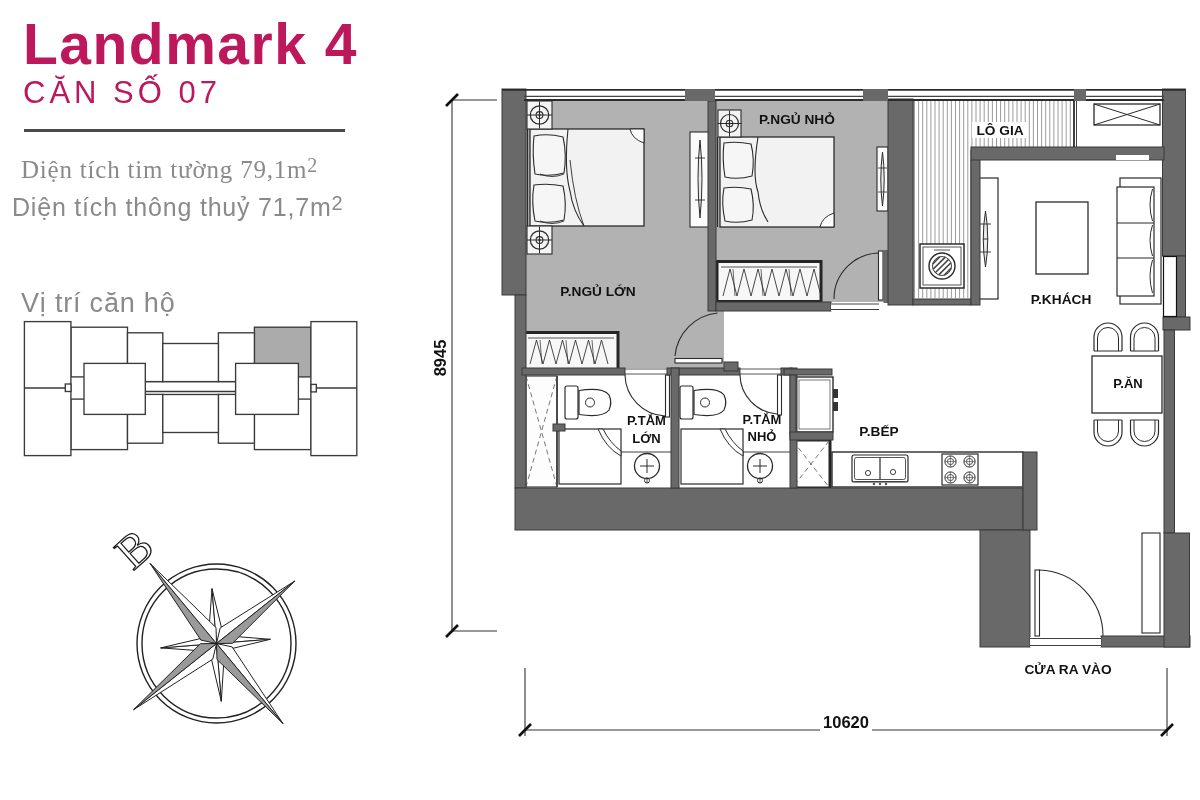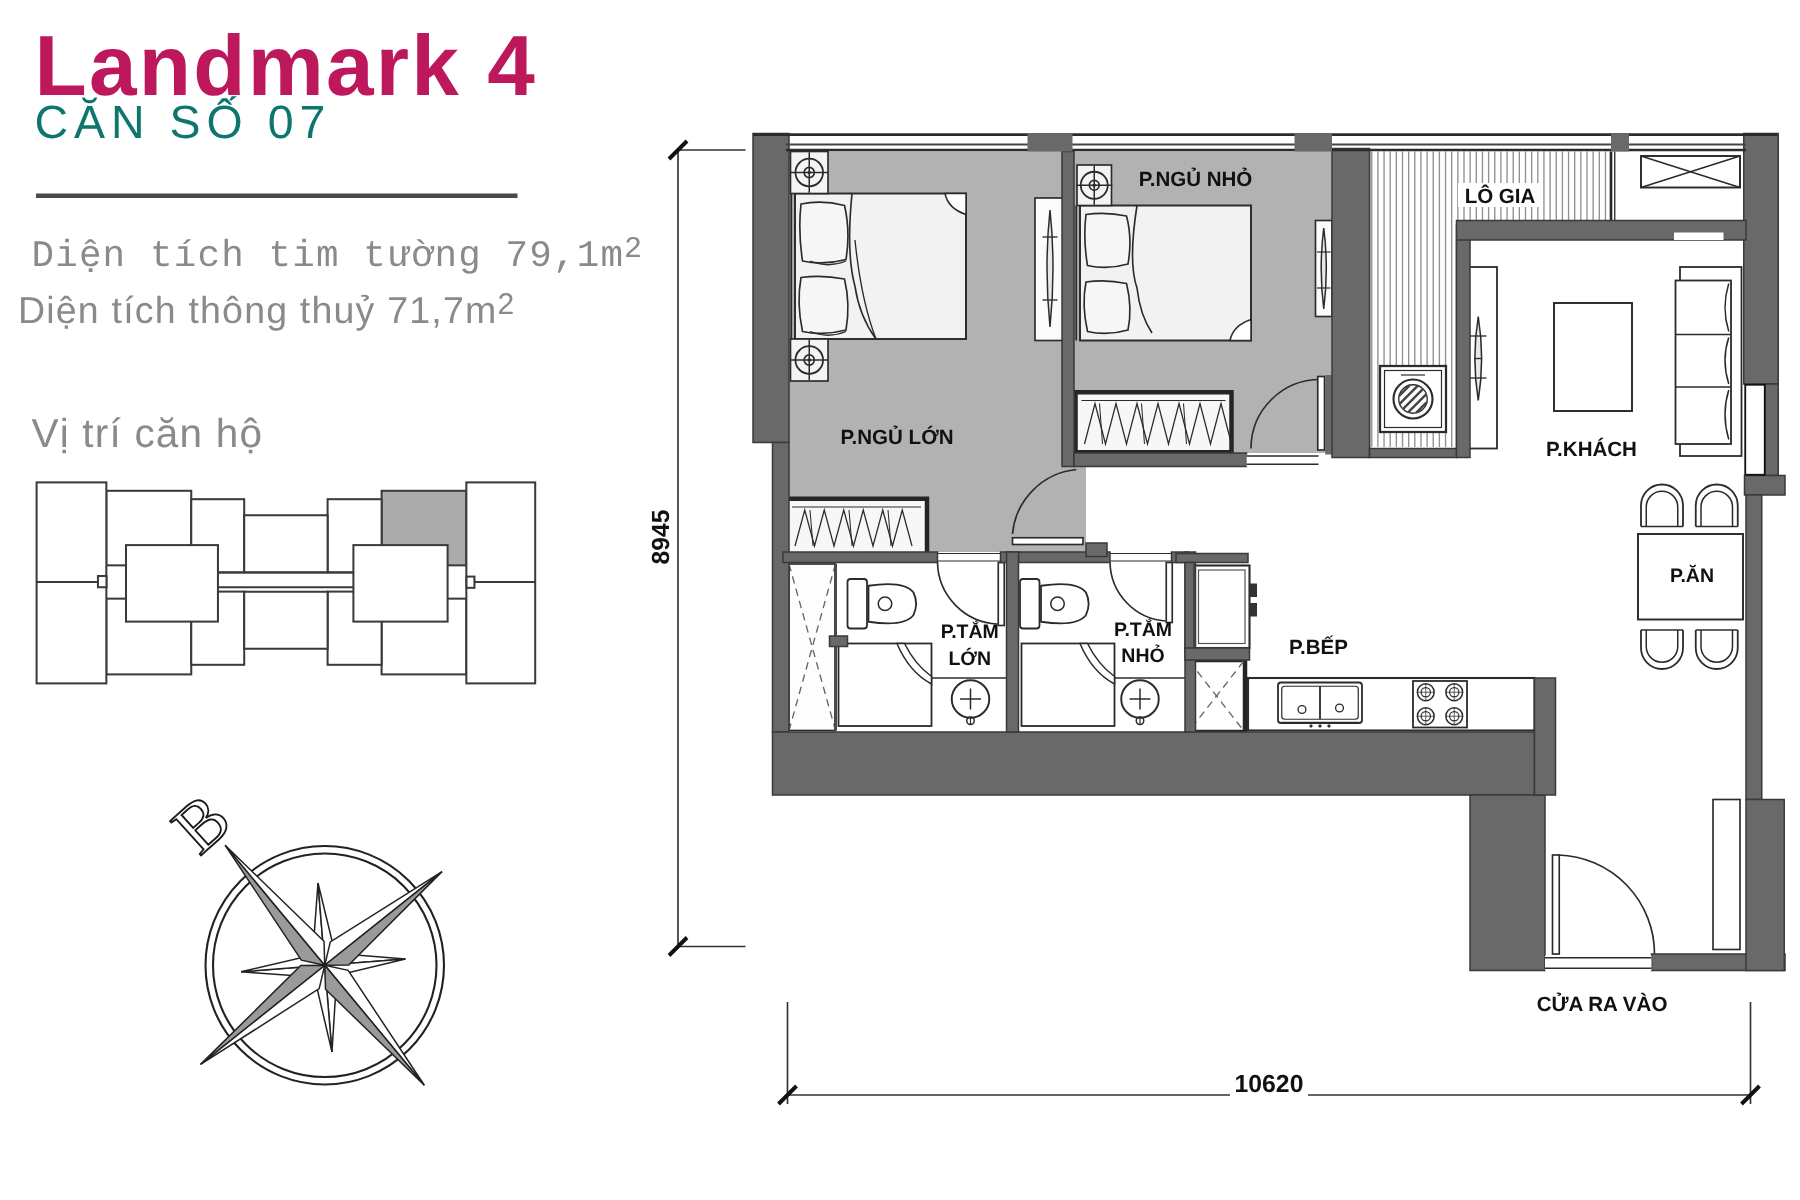--- a/index.html
+++ b/index.html
@@ -1,21 +1,21 @@
 <!DOCTYPE html>
 <html><head><meta charset="utf-8">
 <style>
 html,body { margin:0; padding:0; background:#fff; width:1200px; height:800px; overflow:hidden; }
 * { box-sizing:border-box; }
 .title { position:absolute; left:23px; top:11px; font-family:"Liberation Sans",sans-serif; font-size:57px; font-weight:bold; color:#be185d; letter-spacing:1.5px; }
-.sub { position:absolute; left:23px; top:64px; font-family:"Liberation Sans",sans-serif; font-size:31px; color:#0f766e; letter-spacing:4px; }
+.sub { position:absolute; left:23px; top:75px; font-family:"Liberation Sans",sans-serif; font-size:31px; color:#be185d; letter-spacing:4px; }
 .hr { position:absolute; left:24px; top:129px; width:321px; height:3px; background:#4a4a4a; }
-.l1 { position:absolute; left:21px; top:156px; font-family:Liberation Mono, monospace; font-size:25px; color:#8a8a8a; letter-spacing:0.8px; }
+.l1 { position:absolute; left:21px; top:156px; font-family:Liberation Serif, serif; font-size:25px; color:#8a8a8a; letter-spacing:0.8px; }
 .l2 { position:absolute; left:12px; top:193px; font-family:"Liberation Sans",sans-serif; font-size:25px; color:#8a8a8a; letter-spacing:0.8px; }
-.l3 { position:absolute; left:21px; top:274px; font-family:"Liberation Sans",sans-serif; font-size:27px; color:#8a8a8a; letter-spacing:0.8px; }
+.l3 { position:absolute; left:21px; top:288px; font-family:"Liberation Sans",sans-serif; font-size:27px; color:#8a8a8a; letter-spacing:0.8px; }
 .sp2 { font-size:20px; position:relative; top:-6px; }
 svg { position:absolute; left:0; top:0; }
 </style></head>
 <body>
 <div class="title">Landmark 4</div>
 <div class="sub">CĂN SỐ 07</div>
 <div class="hr"></div>
 <div class="l1">Diện tích tim tường 79,1m<span class="sp2">2</span></div>
 <div class="l2">Diện tích thông thuỷ 71,7m<span class="sp2">2</span></div>
 <div class="l3">Vị trí căn hộ</div>

